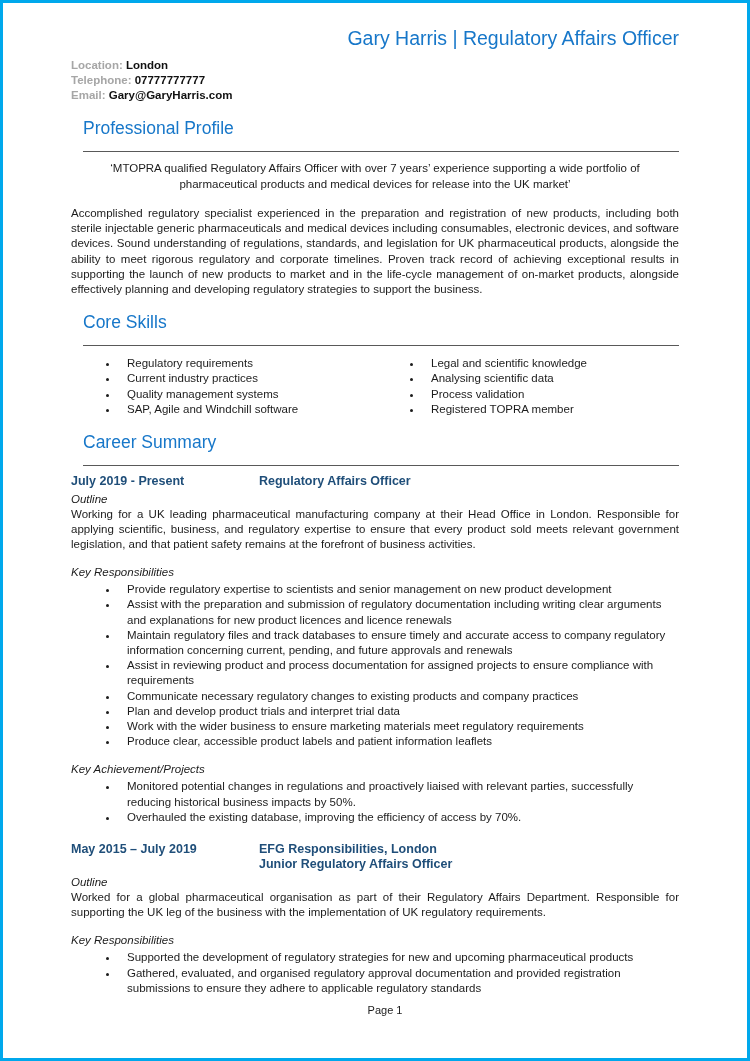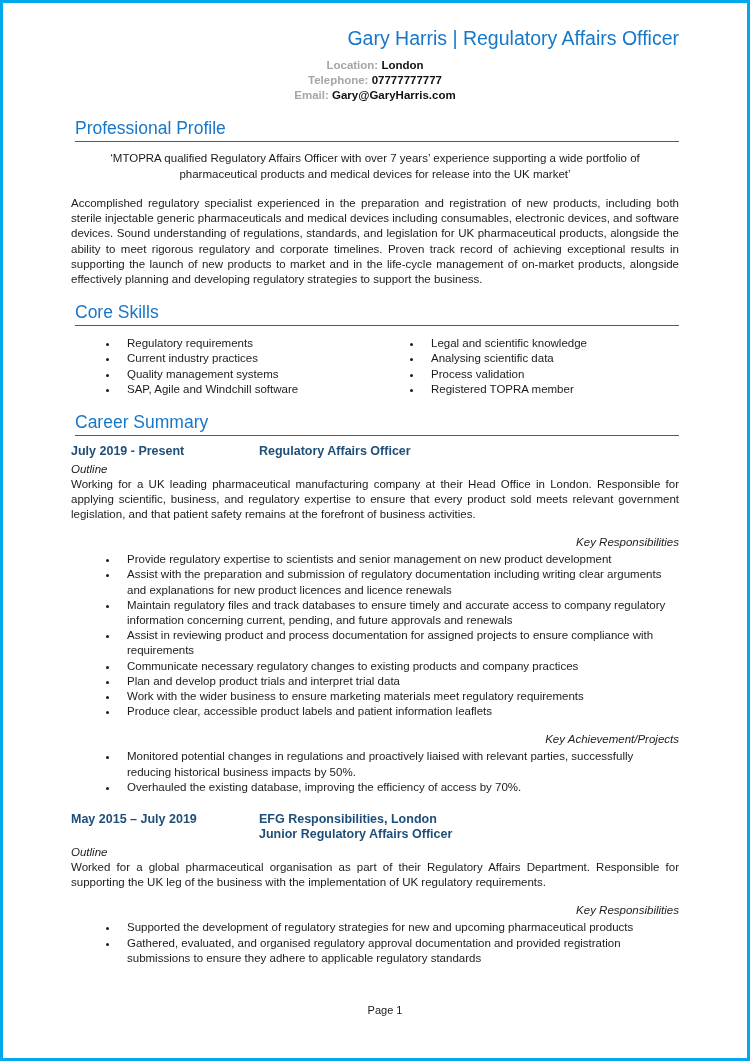--- a/index.html
+++ b/index.html
@@ -17,31 +17,31 @@
   }
   
   .title {
     margin:2px 0 8px 0;
     text-align:right;
     font-size:19.5px;
     font-weight:normal;
     color:var(--accent-blue, #1777c9);
     letter-spacing:0;
   }
-  .contact { text-align:center; font-size:11.5px; line-height:15px; }
+  .contact { text-align:left; font-size:11.5px; line-height:15px; }
   .contact .clabel { color:var(--label-gray, #a6a6a6); font-weight:bold; }
   .contact .cvalue { color:#111; font-weight:bold; }
   
   h2.sec-h {
-    margin:15px 0 8px 4px;
+    margin:15px 0 8px 12px;
     font-size:17.5px;
     font-weight:normal;
     color:var(--accent-blue, #1777c9);
     border-bottom:1px solid #595959;
-    padding-bottom:2px;
+    padding-bottom:12px;
   }
   .quote {
     margin:6px 0 14px 0;
     padding:0 18px;
     text-align:center;
     font-size:11.5px;
     line-height:16px;
   }
   .body-just {
     margin:0;
@@ -54,21 +54,21 @@
   ul.bullets li { padding-left:8px; font-size:11.5px; line-height:15.2px; }
   
   .skills-cols { display:flex; margin-top:2px; }
   .skills-cols ul { flex:1 1 50%; }
   
   .job { margin-top:3px; }
   .job + .job { margin-top:17px; }
   .job-head { display:flex; font-size:12.5px; font-weight:bold; color:var(--navy, #1f4e79); line-height:15.5px; }
   .job-dates { width:188px; flex-shrink:0; }
   .ital { font-style:italic; font-size:11.5px; line-height:15px; margin-top:2px; }
-  .ital.gap { margin-top:13px;text-align:right; }
+  .ital.gap { margin-top:13px; }
   .footer {
     position:absolute; left:0; right:0; bottom:42px;
     text-align:center; font-size:11px; color:#1c1c1c;padding-left:20px;
   }
 </style>
 </head>
 <body>
 
 <div class="page">
 

